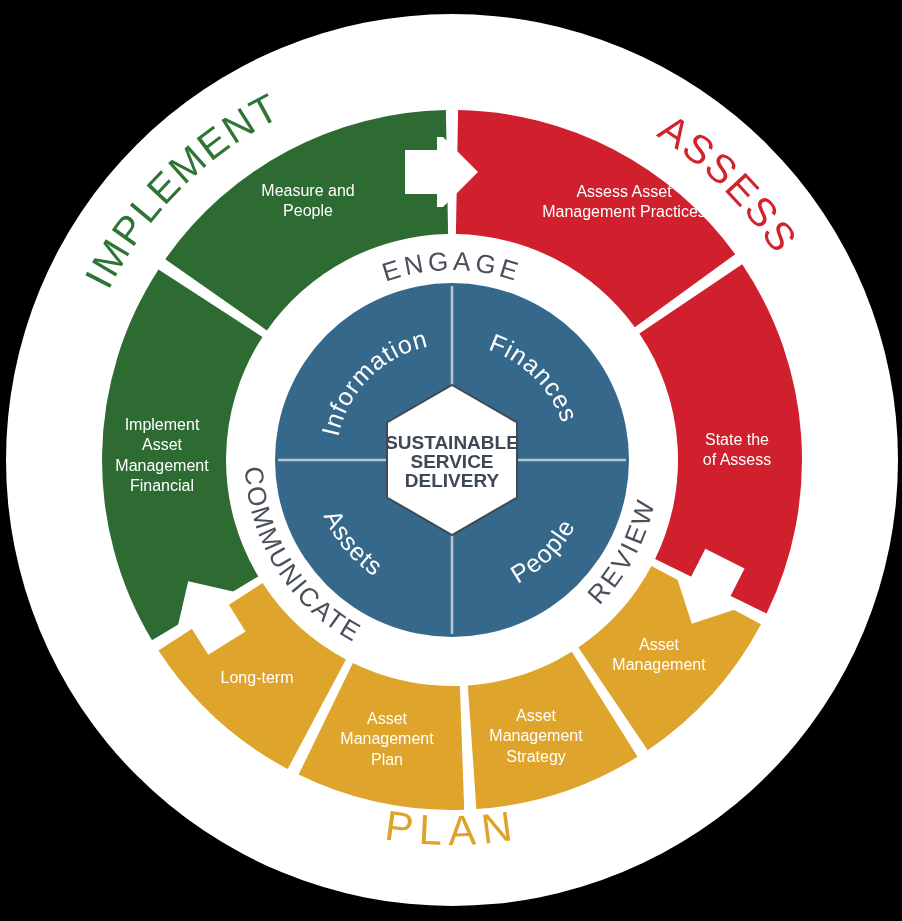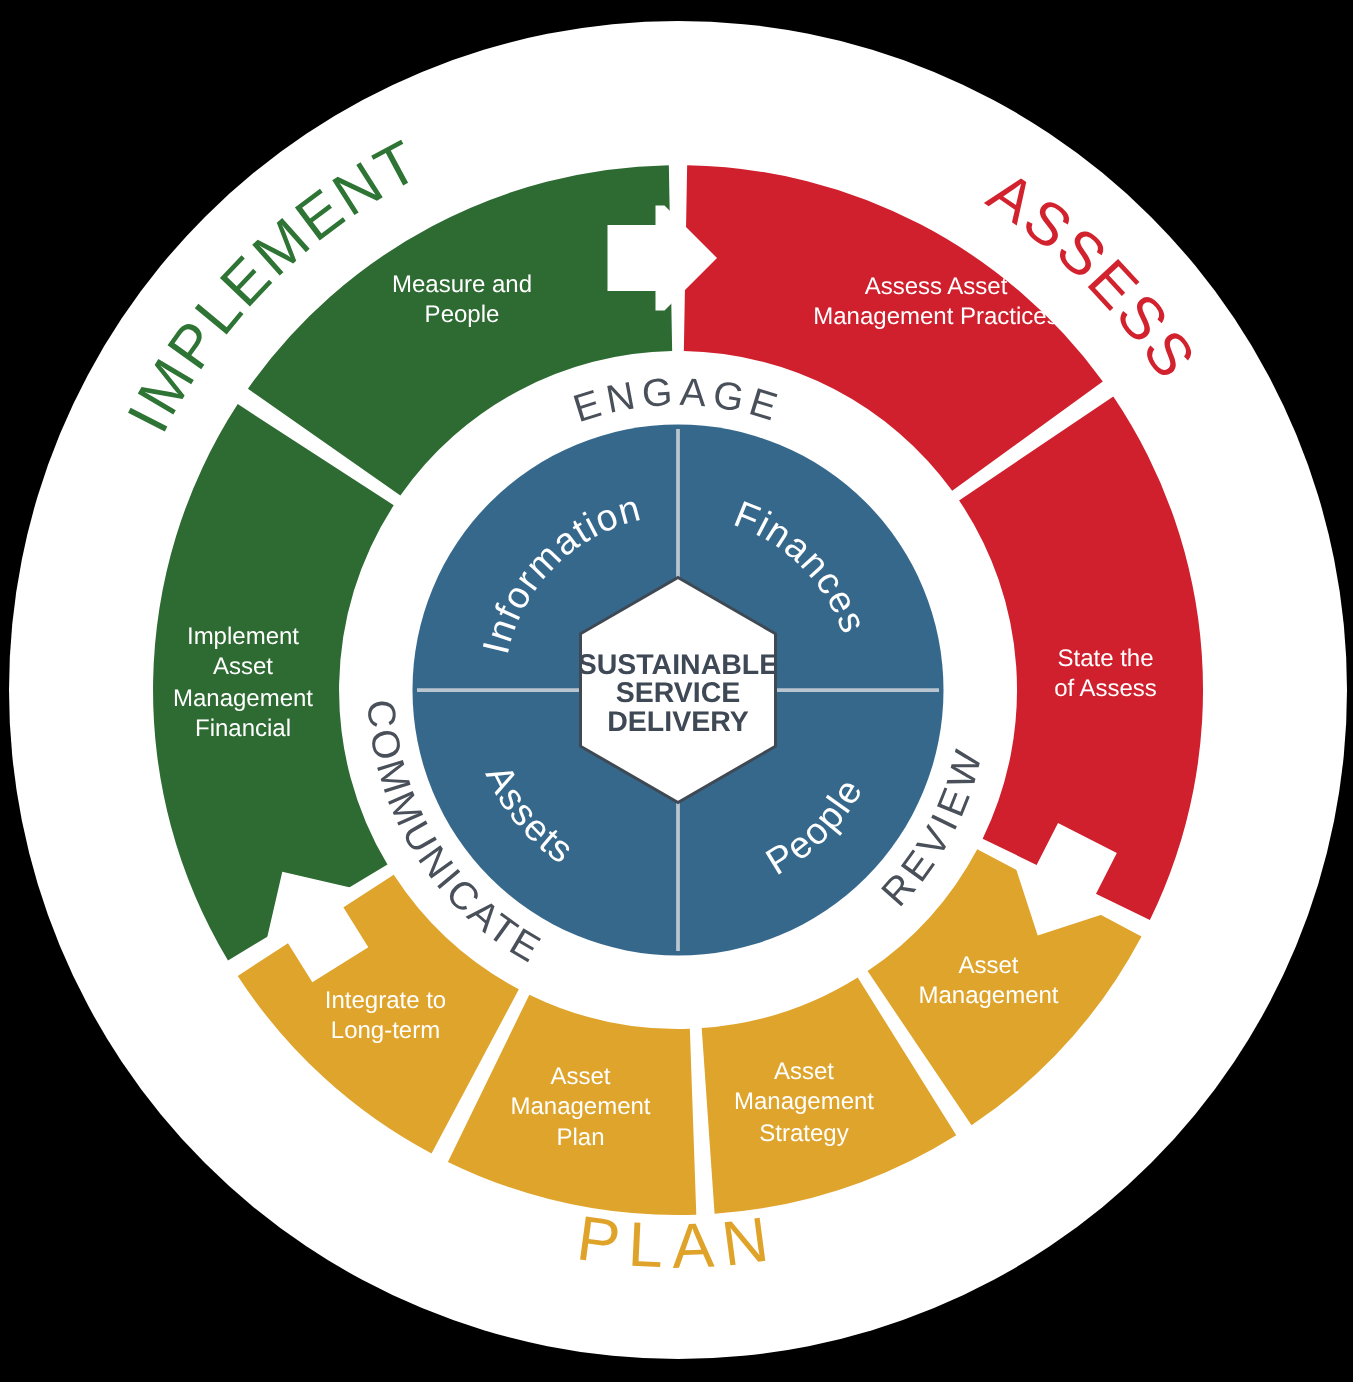--- a/index.html
+++ b/index.html
@@ -132,21 +132,20 @@
     <span>Asset</span>
     <span>Management</span>
     <span>Strategy</span>
   </div>
   <div class="seg-label" style="left:387px;top:739px;">
     <span>Asset</span>
     <span>Management</span>
     <span>Plan</span>
   </div>
   <div class="seg-label" style="left:257px;top:678px;">
-    <span>Integrate to</span>
     <span>Long-term</span>
   </div>
   <div class="seg-label" style="left:162px;top:456px;">
     <span>Implement</span>
     <span>Asset</span>
     <span>Management</span>
     <span>Financial</span>
   </div>
 </div>
 

